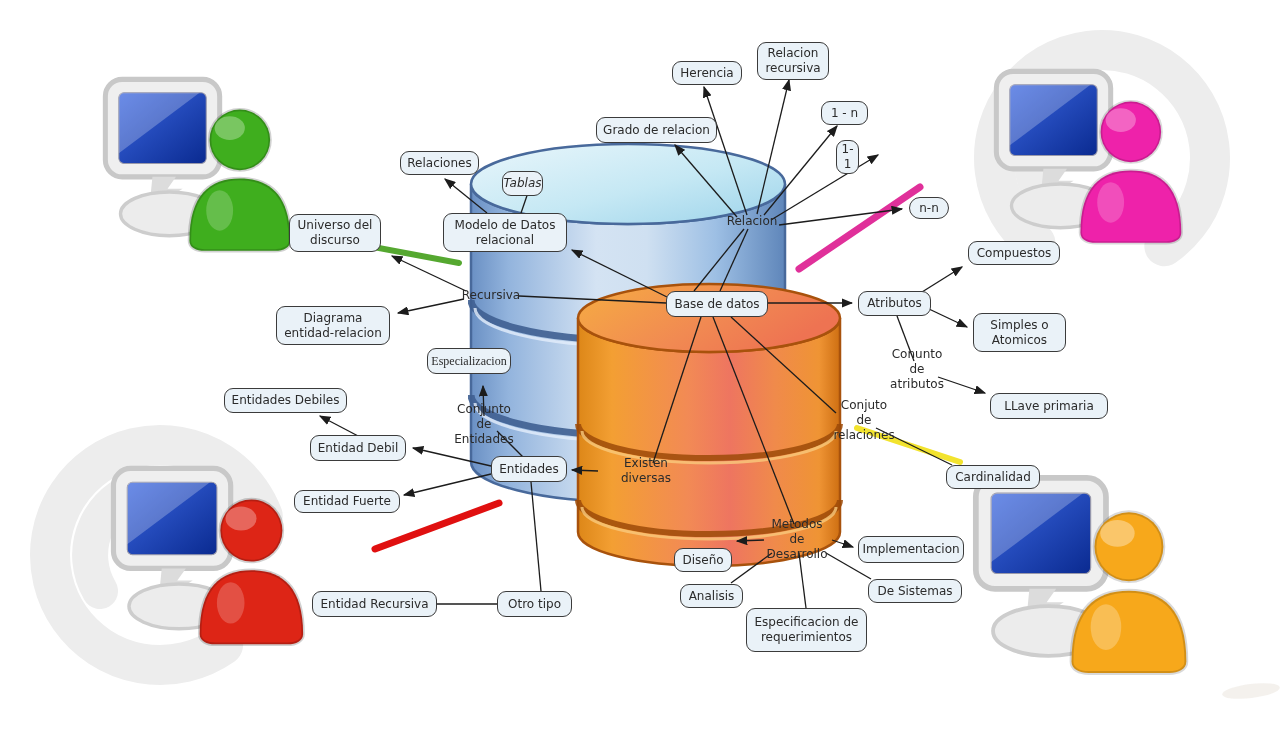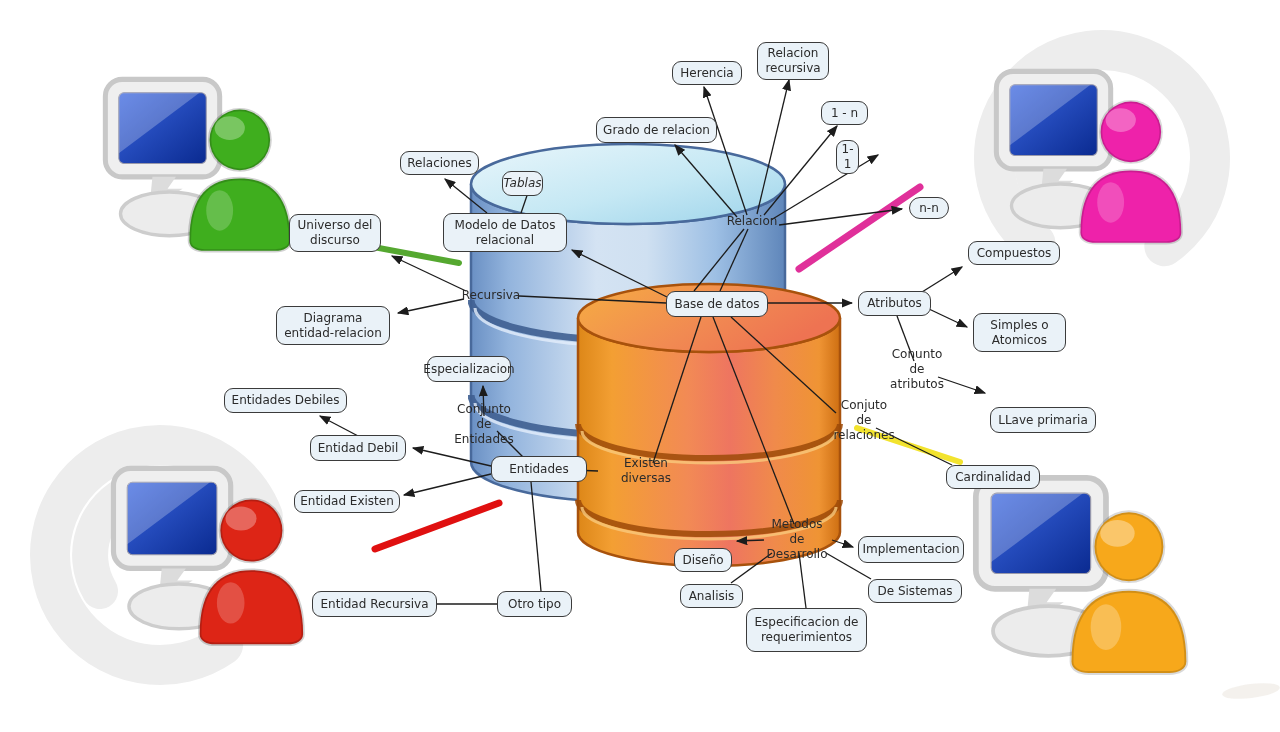--- a/index.html
+++ b/index.html
@@ -221,28 +221,28 @@
       <div class="node box" style="left: 502px; top: 171px; width: 41px; min-height: 25px; font-style: italic;">Tablas</div>
       <div class="node box" style="left: 443px; top: 213px; width: 124px; min-height: 39px;">Modelo de Datos
 relacional</div>
       <div class="node box" style="left: 289px; top: 214px; width: 92px; min-height: 38px;">Universo del
 discurso</div>
       <div class="node box" style="left: 666px; top: 291px; width: 102px; min-height: 26px;">Base de datos</div>
       <div class="node box" style="left: 858px; top: 291px; width: 73px; min-height: 25px;">Atributos</div>
       <div class="node box" style="left: 968px; top: 241px; width: 92px; min-height: 24px;">Compuestos</div>
       <div class="node box" style="left: 973px; top: 313px; width: 93px; min-height: 39px;">Simples o
 Atomicos</div>
-      <div class="node box" style="left: 990px; top: 407px; width: 106px; min-height: 26px;">LLave primaria</div>
+      <div class="node box" style="left: 990px; top: 393px; width: 118px; min-height: 26px;">LLave primaria</div>
       <div class="node box" style="left: 276px; top: 306px; width: 114px; min-height: 39px;">Diagrama
 entidad-relacion</div>
-      <div class="node box" style="left: 427px; top: 356px; width: 84px; min-height: 26px;">Especializacion</div>
+      <div class="node box" style="left: 427px; top: 348px; width: 84px; min-height: 26px; font-family: Liberation Serif, serif;">Especializacion</div>
       <div class="node box" style="left: 224px; top: 388px; width: 123px; min-height: 25px;">Entidades Debiles</div>
       <div class="node box" style="left: 310px; top: 435px; width: 96px; min-height: 26px;">Entidad Debil</div>
-      <div class="node box" style="left: 294px; top: 490px; width: 106px; min-height: 23px;">Entidad Existen</div>
-      <div class="node box" style="left: 491px; top: 456px; width: 96px; min-height: 26px;">Entidades</div>
+      <div class="node box" style="left: 294px; top: 490px; width: 106px; min-height: 23px;">Entidad Fuerte</div>
+      <div class="node box" style="left: 491px; top: 456px; width: 76px; min-height: 26px;">Entidades</div>
       <div class="node box" style="left: 946px; top: 465px; width: 94px; min-height: 24px; text-align: right;">Cardinalidad</div>
       <div class="node box" style="left: 674px; top: 532px; width: 58px; min-height: 24px; margin-top: 16px;">Diseño</div>
       <div class="node box" style="left: 858px; top: 536px; width: 106px; min-height: 27px;">Implementacion</div>
       <div class="node box" style="left: 680px; top: 584px; width: 63px; min-height: 24px;">Analisis</div>
       <div class="node box" style="left: 868px; top: 579px; width: 94px; min-height: 24px;">De Sistemas</div>
       <div class="node box" style="left: 746px; top: 608px; width: 121px; min-height: 44px;">Especificacion de
 requerimientos</div>
       <div class="node box" style="left: 312px; top: 591px; width: 125px; min-height: 26px;">Entidad Recursiva</div>
       <div class="node box" style="left: 497px; top: 591px; width: 75px; min-height: 26px;">Otro tipo</div>
       <div class="node plain" style="left: 752px; top: 221px;">Relacion</div>

